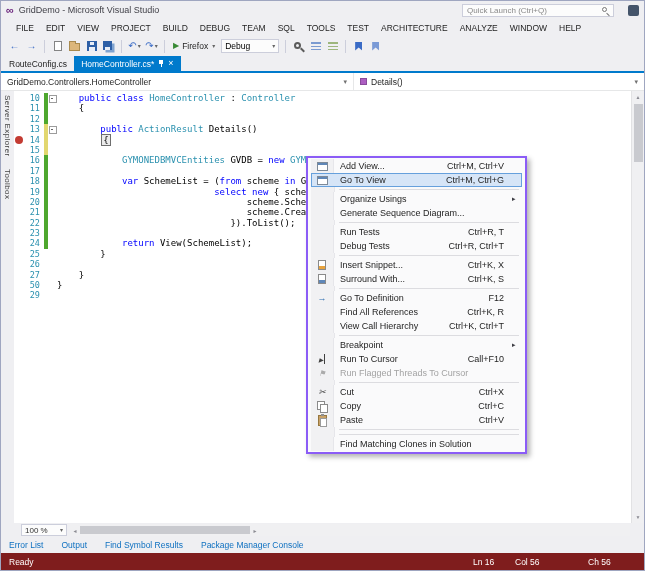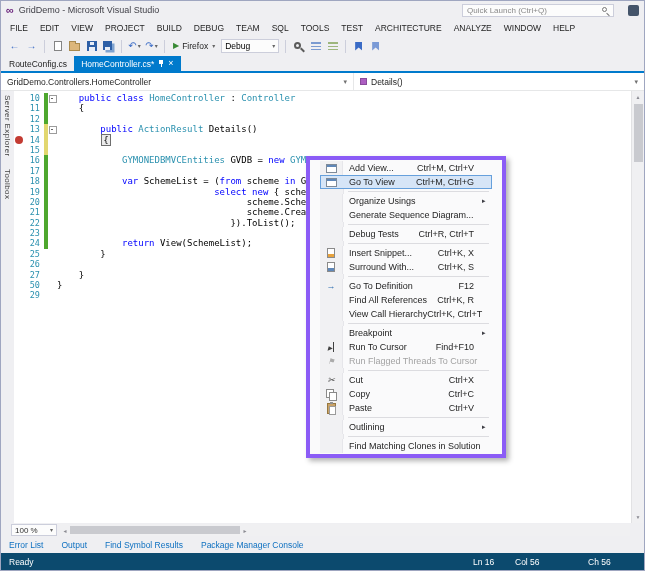--- a/index.html
+++ b/index.html
@@ -10,21 +10,21 @@
   .titlebar{height:18px;display:flex;align-items:center;padding:0 5px;font-size:9px;color:#3F3F46;background:#EFEFF2;flex:none}
   .vslogo{color:#68217A;font-size:11px;font-weight:bold;margin-right:5px;line-height:1}
   .title{white-space:nowrap}
   .quick{margin-left:auto;margin-right:14px;width:152px;height:13px;background:#FCFCFC;border:1px solid #CCCEDB;display:flex;align-items:center;font-size:8px;color:#8A8A8A;padding-left:4px}
   .ql-txt{flex:1;white-space:nowrap;overflow:hidden}
   .mag{width:5px;height:5px;border:1px solid #777;border-radius:50%;position:relative;margin:0 6px 2px 2px;flex:none}
   .mag::after{content:"";position:absolute;width:4px;height:1px;background:#777;transform:rotate(45deg);left:3px;top:6px}
   .fb{width:11px;height:11px;background:#44546A;border-radius:2px;flex:none}
 
   
-  .menubar{height:17px;display:flex;align-items:center;padding-left:3px;font-size:8.5px;color:#1E1E1E;background:#EFEFF2;flex:none}
+  .menubar{height:17px;display:flex;align-items:center;padding-left:9px;font-size:8.5px;color:#1E1E1E;background:#EFEFF2;flex:none}
   .mb-item{padding:0 6px;white-space:nowrap}
 
   
   .toolbar{height:20px;display:flex;align-items:center;padding-left:5px;background:#EFEFF2;flex:none}
   .tb-btn{height:16px;min-width:15px;display:flex;align-items:center;justify-content:center;margin:0 1px}
   .tb-glyph{font-size:10px;color:#3A6BC6;line-height:1}
   .tb-caret{font-size:6px;color:#666;margin-left:1px;line-height:1}
   .tb-sep{width:1px;height:13px;background:#CCCEDB;margin:0 4px;flex:none}
   .tb-start{display:flex;align-items:center;gap:3px;margin:0 4px;font-size:8.5px;color:#1E1E1E}
   .tb-start-glyph{color:#388934;font-size:8px;line-height:1}
@@ -85,39 +85,39 @@
   .seg-x{border:1px solid #6E6E6E;background:#EBEBEB;padding:0 1px;margin-left:1px}
   .bp-dot{position:absolute;left:1px;width:8px;height:8px;border-radius:50%;background:#C33B32}
 
   .vscroll{width:13px;background:#F0F0F2;border-left:1px solid #E2E2E4;position:relative;flex:none}
   .va{position:absolute;left:0;width:12px;text-align:center;font-size:5px;color:#8B8B93}
   .va.top{top:3px}
   .va.bottom{bottom:3px}
   .vthumb{position:absolute;left:2px;top:13px;width:9px;height:58px;background:#C9CACF}
 
   
-  .hrow{height:14px;display:flex;align-items:center;background:#EFEFF2;padding:0 14px 0 10px;gap:3px;flex:none}
+  .hrow{height:14px;display:flex;align-items:center;background:#EFEFF2;padding:0 14px 0 20px;gap:3px;flex:none}
   .zoom{width:46px;height:12px;background:#FCFCFC;border:1px solid #CCCEDB;font-size:8px;display:flex;align-items:center;padding:0 3px;color:#333;flex:none}
   .zoom-val{flex:1}
   .hscroll{flex:1;height:12px;background:#F0F0F2;display:flex;align-items:center}
   .ha{font-size:6px;color:#8B8B93;width:10px;text-align:center}
   .hthumb{width:170px;height:8px;background:#C9CACF}
 
   
   .panel-tabs{height:16px;display:flex;align-items:center;gap:18px;padding-left:8px;background:#EFEFF2;font-size:8.5px;flex:none}
   .panel-tab{color:#0E70C0;white-space:nowrap}
 
   
-  .statusbar{height:17px;background:#0c4a6e;color:#fff;font-size:8.5px;display:flex;align-items:center;padding-left:8px;position:relative;flex:none}
+  .statusbar{height:17px;background:#7f1d1d;color:#fff;font-size:8.5px;display:flex;align-items:center;padding-left:8px;position:relative;flex:none}
   .sb-ln{position:absolute;left:472px}
   .sb-col{position:absolute;left:514px}
   .sb-ch{position:absolute;left:587px}
 
   
-  .menu{position:absolute;left:305px;top:155px;width:200px;background:#FAFAFB;border:4px solid #8b5cf6;box-shadow:3px 3px 5px rgba(0,0,0,.3);z-index:30;padding:1px 10px}
+  .menu{position:absolute;left:305px;top:155px;width:221px;background:#FAFAFB;border:2px solid #8b5cf6;box-shadow:3px 3px 5px rgba(0,0,0,.3);z-index:30;padding:1px 3px}
   .mi-row{display:flex;align-items:center;height:14px;font-size:9px;color:#1E1E1E;position:relative}
   .mi-ico{width:23px;height:14px;background:#F1F1F3;border-right:1px solid #E6E6EA;display:flex;align-items:center;justify-content:center;flex:none}
   .mi-lbl{padding-left:6px;white-space:nowrap}
   .mi-sc{margin-left:auto;padding-right:8px;white-space:nowrap}
   .mi-ar{width:10px;font-size:7px;color:#3F3F46;flex:none}
   .mi-row.hl{background:#D6E5F7;box-shadow:inset 0 0 0 1px #66A0DC}
   .mi-row.hl .mi-ico{background:transparent;border-right-color:transparent}
   .mi-row.dis{color:#A3A3A3}
   .mi-sep{height:5px;display:flex}
   .mi-sep::before{content:"";width:23px;background:#F1F1F3;border-right:1px solid #E6E6EA}
@@ -461,20 +461,26 @@
       </div>
       <div class="mi-row">
         <span class="mi-ico"></span>
         <span class="mi-lbl">Generate Sequence Diagram...</span>
         <span class="mi-sc"></span>
         <span class="mi-ar"></span>
       </div>
       <div class="mi-sep"></div>
       <div class="mi-row">
         <span class="mi-ico"></span>
+        <span class="mi-lbl">Run Tests</span>
+        <span class="mi-sc">Ctrl+R, T</span>
+        <span class="mi-ar"></span>
+      </div>
+      <div class="mi-row">
+        <span class="mi-ico"></span>
         <span class="mi-lbl">Debug Tests</span>
         <span class="mi-sc">Ctrl+R, Ctrl+T</span>
         <span class="mi-ar"></span>
       </div>
       <div class="mi-sep"></div>
       <div class="mi-row">
         <span class="mi-ico">
           <i class="ic i-insert-snippet"></i>
         </span>
         <span class="mi-lbl">Insert Snippet...</span>
@@ -515,21 +521,21 @@
         <span class="mi-ico"></span>
         <span class="mi-lbl">Breakpoint</span>
         <span class="mi-sc"></span>
         <span class="mi-ar">▸</span>
       </div>
       <div class="mi-row">
         <span class="mi-ico">
           <i class="ic i-run-to-cursor"></i>
         </span>
         <span class="mi-lbl">Run To Cursor</span>
-        <span class="mi-sc">Find+F10</span>
+        <span class="mi-sc">Call+F10</span>
         <span class="mi-ar"></span>
       </div>
       <div class="mi-row dis">
         <span class="mi-ico">
           <i class="ic i-run-flagged"></i>
         </span>
         <span class="mi-lbl">Run Flagged Threads To Cursor</span>
         <span class="mi-sc"></span>
         <span class="mi-ar"></span>
       </div>
@@ -552,26 +558,20 @@
       </div>
       <div class="mi-row">
         <span class="mi-ico">
           <i class="ic i-paste"></i>
         </span>
         <span class="mi-lbl">Paste</span>
         <span class="mi-sc">Ctrl+V</span>
         <span class="mi-ar"></span>
       </div>
       <div class="mi-sep"></div>
-      <div class="mi-row">
-        <span class="mi-ico"></span>
-        <span class="mi-lbl">Outlining</span>
-        <span class="mi-sc"></span>
-        <span class="mi-ar">▸</span>
-      </div>
       <div class="mi-sep"></div>
       <div class="mi-row">
         <span class="mi-ico"></span>
         <span class="mi-lbl">Find Matching Clones in Solution</span>
         <span class="mi-sc"></span>
         <span class="mi-ar"></span>
       </div>
     </div>
 </div>
 

